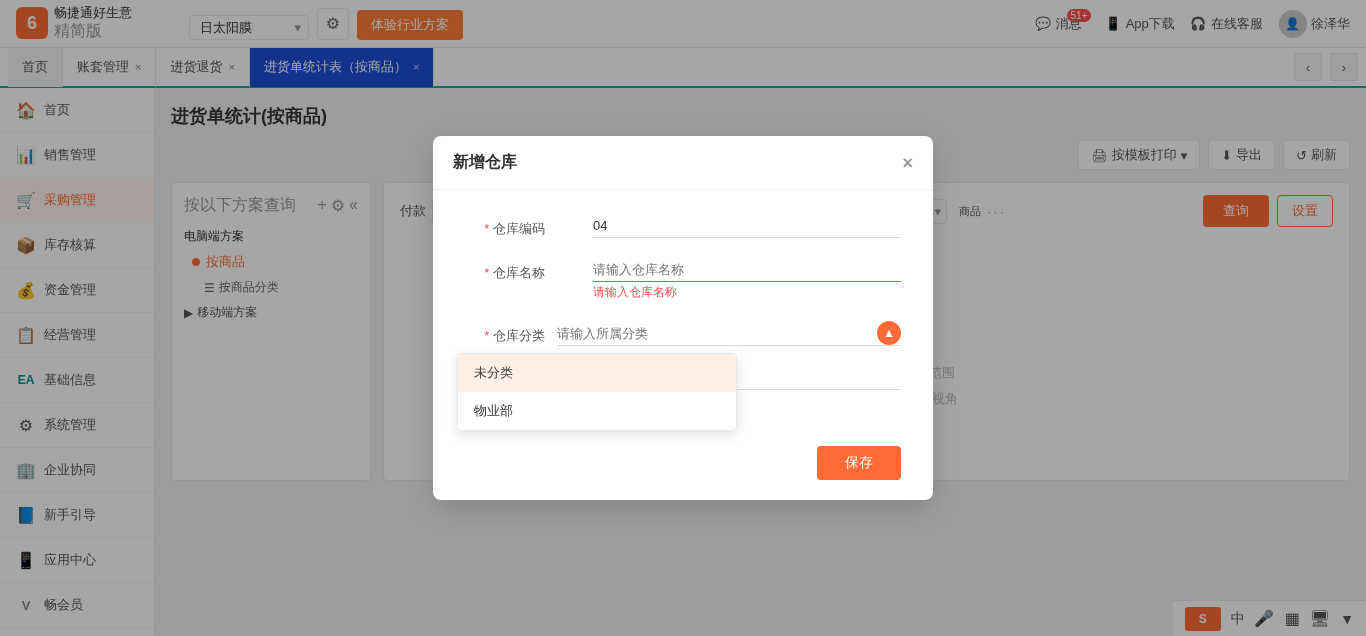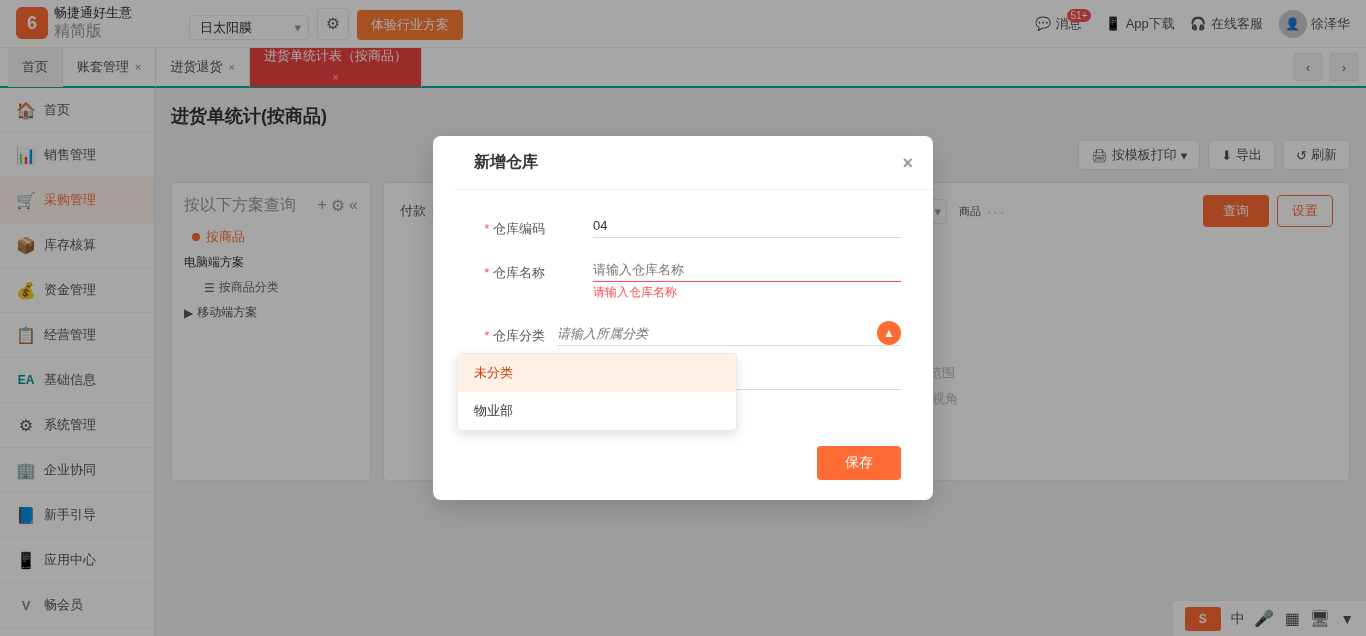--- a/index.html
+++ b/index.html
@@ -123,23 +123,22 @@
       display: flex;
       align-items: center;
       padding: 0 14px;
       font-size: 13px;
       cursor: pointer;
       color: #555;
       border-right: 1px solid #e8e8e8;
       gap: 6px;
     }
     .tab-item.active {
-      background: #ef4444;
+      background: #1d4ed8;
       color: white;
-      flex-direction: column;
     }
     .tab-close {
       font-size: 11px;
       color: inherit;
       opacity: 0.7;
       cursor: pointer;
     }
     .tab-home {
       background: #f5f5f5;
     }
@@ -293,21 +292,20 @@
     }
     .modal-header {
       padding: 16px 20px;
       border-bottom: 1px solid #f0f0f0;
       font-size: 16px;
       font-weight: bold;
       color: #333;
       display: flex;
       justify-content: space-between;
       align-items: center;
-      margin-left: 21px;
     }
     .modal-close {
       cursor: pointer;
       color: #999;
       font-size: 18px;
       line-height: 1;
     }
     .modal-body {
       padding: 24px 32px;
     }
@@ -363,21 +361,20 @@
       align-items: center;
       border-bottom: 1px solid #d9d9d9;
     }
     .category-input {
       flex: 1;
       border: none;
       padding: 4px 0;
       font-size: 13px;
       color: #3b82f6;
       outline: none;
-      font-style: italic;
     }
     .chevron-up {
       width: 24px; height: 24px;
       background: #ff6b35;
       border-radius: 50%;
       display: flex; align-items: center; justify-content: center;
       color: white; font-size: 12px;
       cursor: pointer;
       flex-shrink: 0;
     }
@@ -391,21 +388,21 @@
       border-radius: 4px;
       box-shadow: 0 4px 12px rgba(0,0,0,0.12);
       z-index: 200;
     }
     .dropdown-item {
       padding: 10px 16px;
       font-size: 13px;
       cursor: pointer;
       color: #333;
     }
-    .dropdown-item.selected { background: #fff0e6; color: #c2410c; }
+    .dropdown-item.selected { background: #fff0e6; color: #404040; }
 
     .modal-footer {
       padding: 12px 32px 20px;
       display: flex;
       justify-content: flex-end;
       gap: 12px;
     }
     .btn-save {
       background: #ff6b35;
       color: white;
@@ -581,25 +578,25 @@
       <div style="width:200px; background:#fff; border-radius:4px; padding:12px; border:1px solid #e8e8e8;">
         <div class="left-panel-header">
           <span>按以下方案查询</span>
           <span style="display:flex;gap:4px;">
             <span style="cursor:pointer;color:#999;font-size:16px;">+</span>
             <span style="cursor:pointer;color:#999;font-size:16px;">⚙</span>
             <span style="cursor:pointer;color:#999;font-size:16px;">«</span>
           </span>
         </div>
         <div class="scheme-section">
+          <div style="font-size:12px;color:#333;padding:4px 0;font-weight:500;">电脑端方案</div>
           <div style="display:flex;align-items:center;gap:6px;padding:4px 8px;font-size:13px;cursor:pointer;color:#ff6b35;">
             <span style="width:8px;height:8px;border-radius:50%;background:#ff6b35;display:inline-block;"></span>
             <span>按商品</span>
           </div>
-          <div style="font-size:12px;color:#333;padding:4px 0;font-weight:500;">电脑端方案</div>
           <div style="padding-left:20px;font-size:12px;color:#666;cursor:pointer;padding-top:4px;display:flex;align-items:center;gap:4px;">
             <span>☰</span>
             <span>按商品分类</span>
           </div>
         </div>
         <div style="margin-top:8px;">
           <div style="display:flex;align-items:center;gap:4px;font-size:12px;color:#555;cursor:pointer;">
             <span>▶</span>
             <span>移动端方案</span>
           </div>

